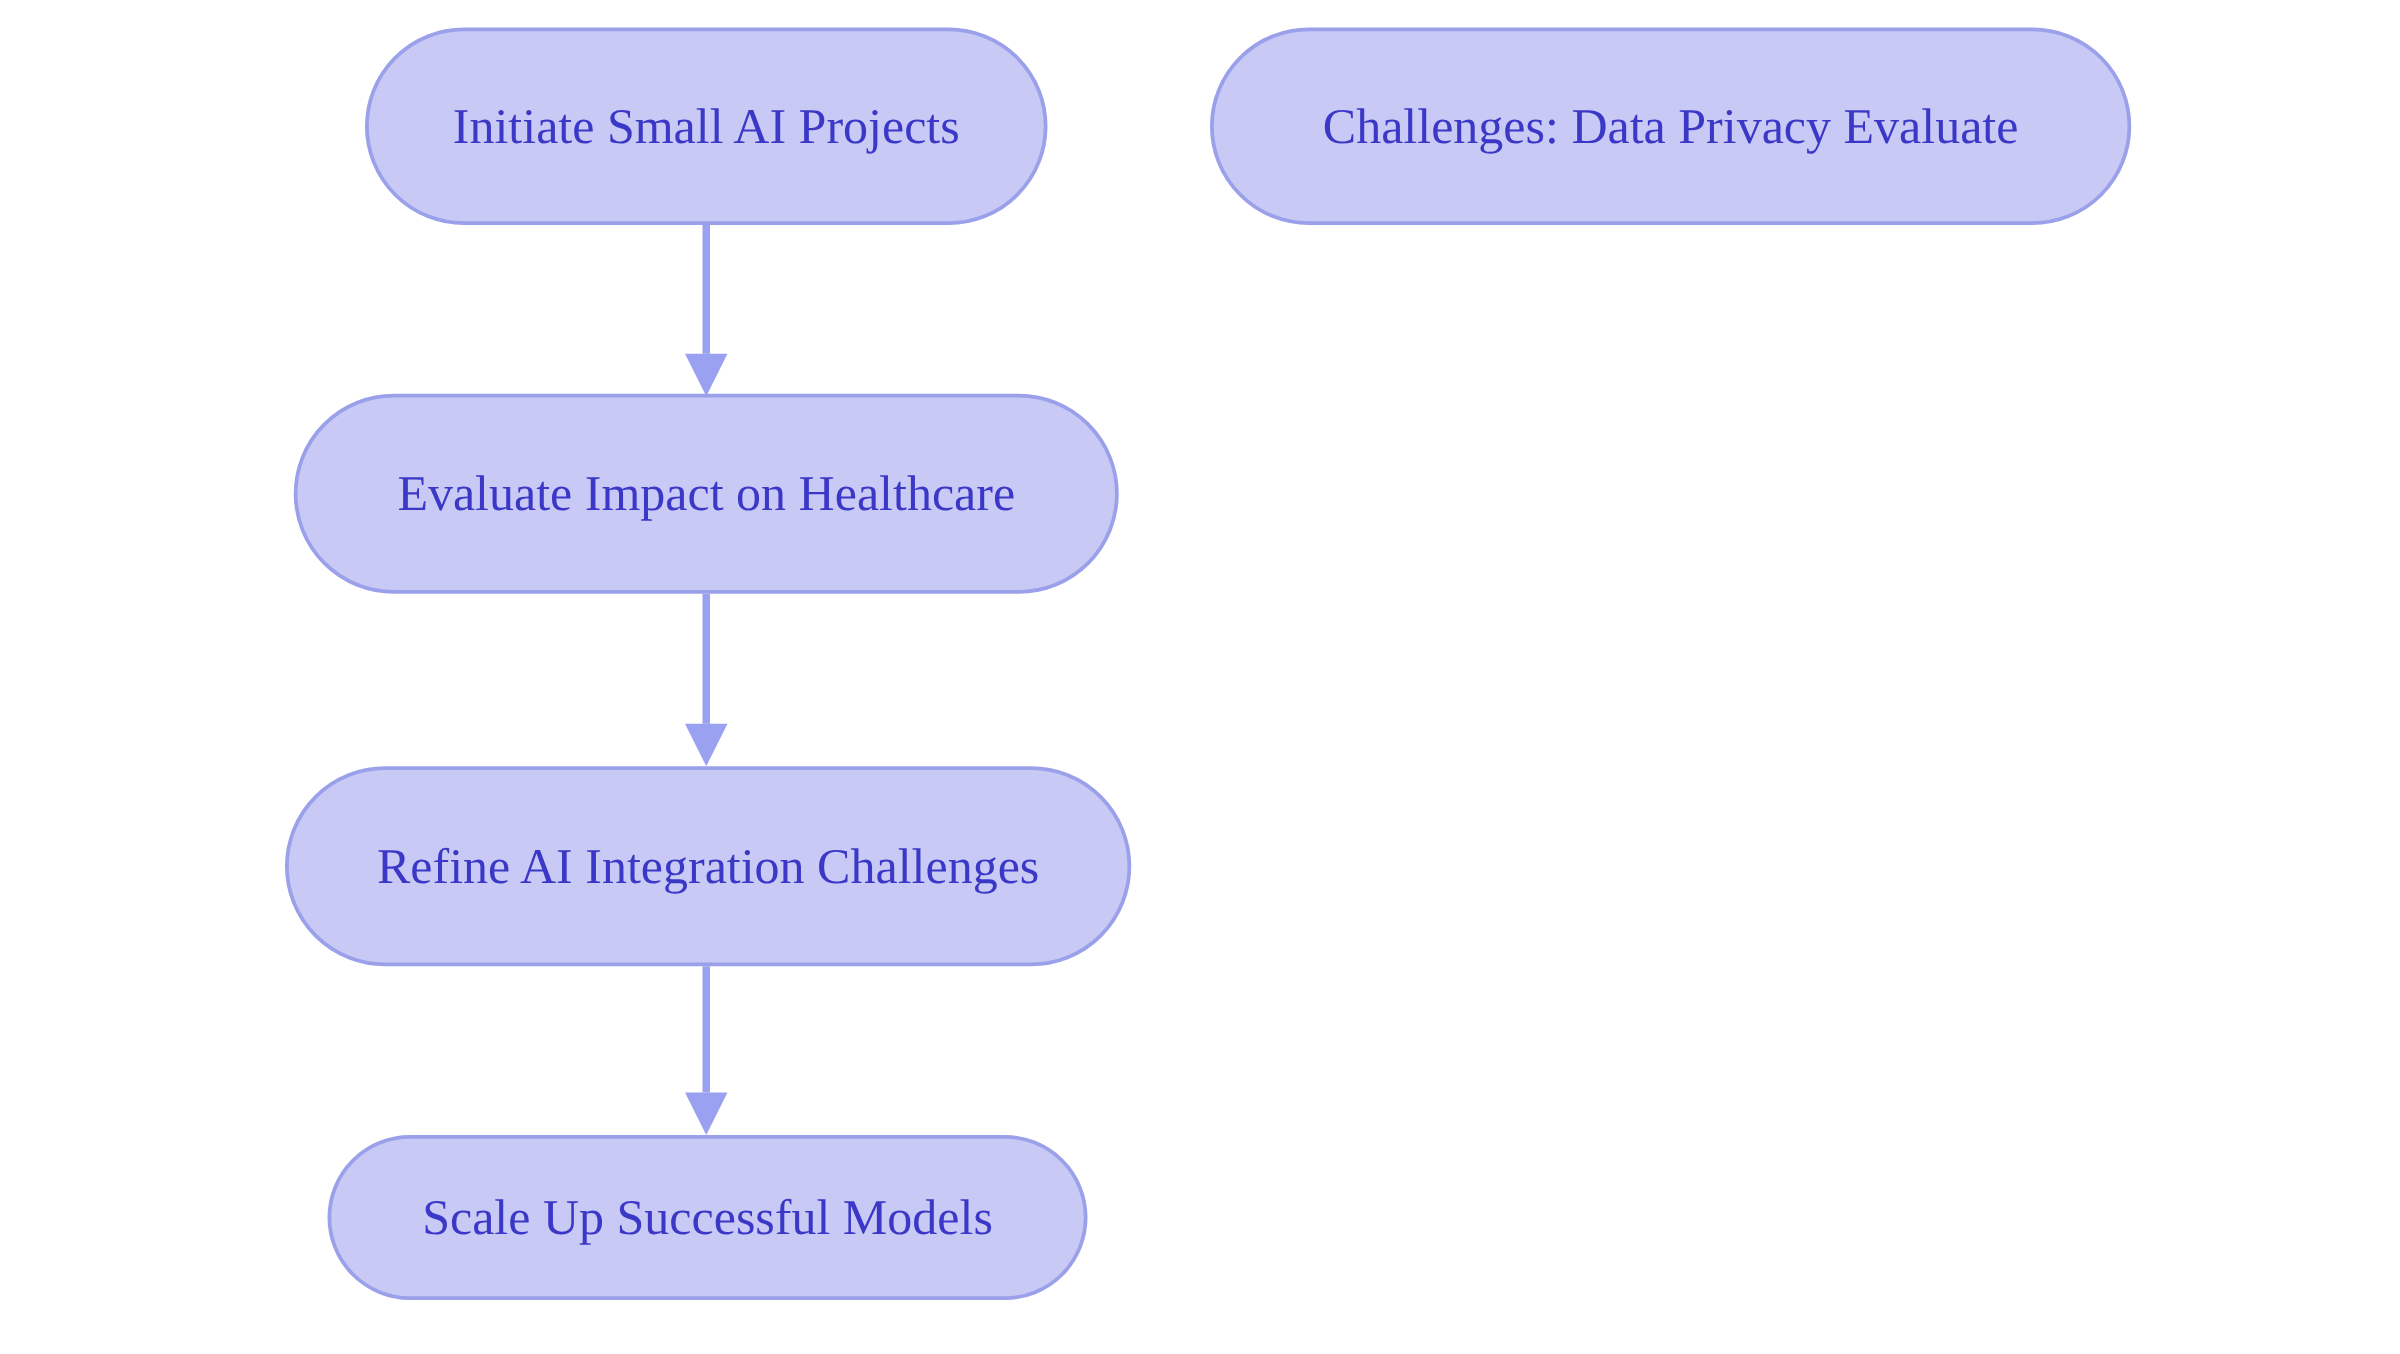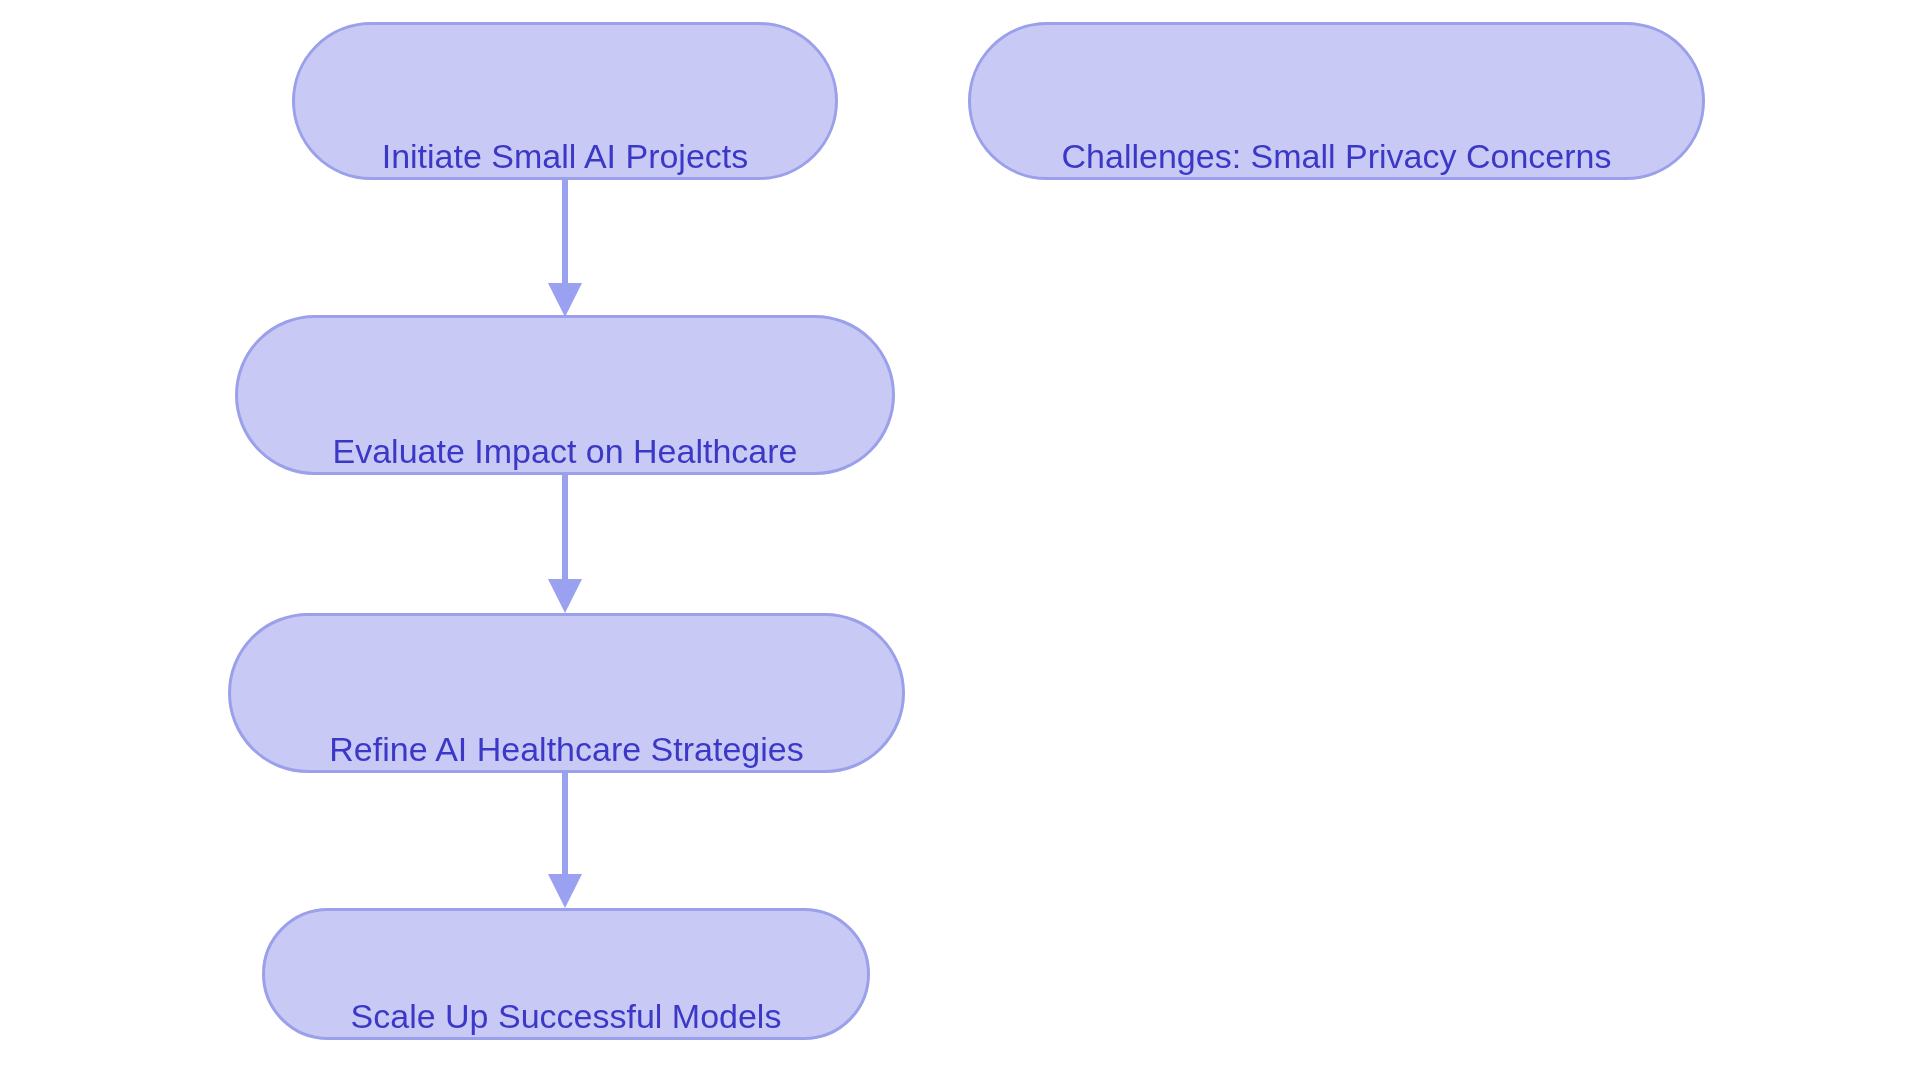--- a/index.html
+++ b/index.html
@@ -17,30 +17,31 @@
   .canvas {
     position: relative;
     width: 1920px;
     height: 1083px;
     background: var(--background);
     overflow: hidden;
   }
   .flow-node {
     position: absolute;
     display: flex;
-    align-items: flex-end;
+    align-items: center;
     justify-content: center;
     background: var(--node-fill);
     border: 3px solid var(--node-border);
     border-radius: 80px;
     color: var(--node-text);
-    font-size: 34px;
+    font-size: 40px;
     line-height: 1.2;
     text-align: center;
     white-space: nowrap;
+    font-family: Liberation Serif, serif;
   }
   .flow-arrow { position: absolute; }
   .arrow-stem {
     position: absolute;
     left: 50%;
     transform: translateX(-50%);
     width: 6px;
     background: var(--arrow);
   }
   .arrow-head {
@@ -71,39 +72,39 @@
 </head>
 <body>
 
 <div class="canvas">
 
   <div class="flow-node node-initiate">
     <span>Initiate Small AI Projects</span>
   </div>
 
   <div class="flow-node node-challenges">
-    <span>Challenges: Small Privacy Concerns</span>
+    <span>Challenges: Data Privacy Evaluate</span>
   </div>
 
   <div class="flow-arrow arrow-1">
     <div class="arrow-stem"></div>
     <div class="arrow-head"></div>
   </div>
 
   <div class="flow-node node-evaluate">
     <span>Evaluate Impact on Healthcare</span>
   </div>
 
   <div class="flow-arrow arrow-2">
     <div class="arrow-stem"></div>
     <div class="arrow-head"></div>
   </div>
 
   <div class="flow-node node-refine">
-    <span>Refine AI Healthcare Strategies</span>
+    <span>Refine AI Integration Challenges</span>
   </div>
 
   <div class="flow-arrow arrow-3">
     <div class="arrow-stem"></div>
     <div class="arrow-head"></div>
   </div>
 
   <div class="flow-node node-scale">
     <span>Scale Up Successful Models</span>
   </div>

